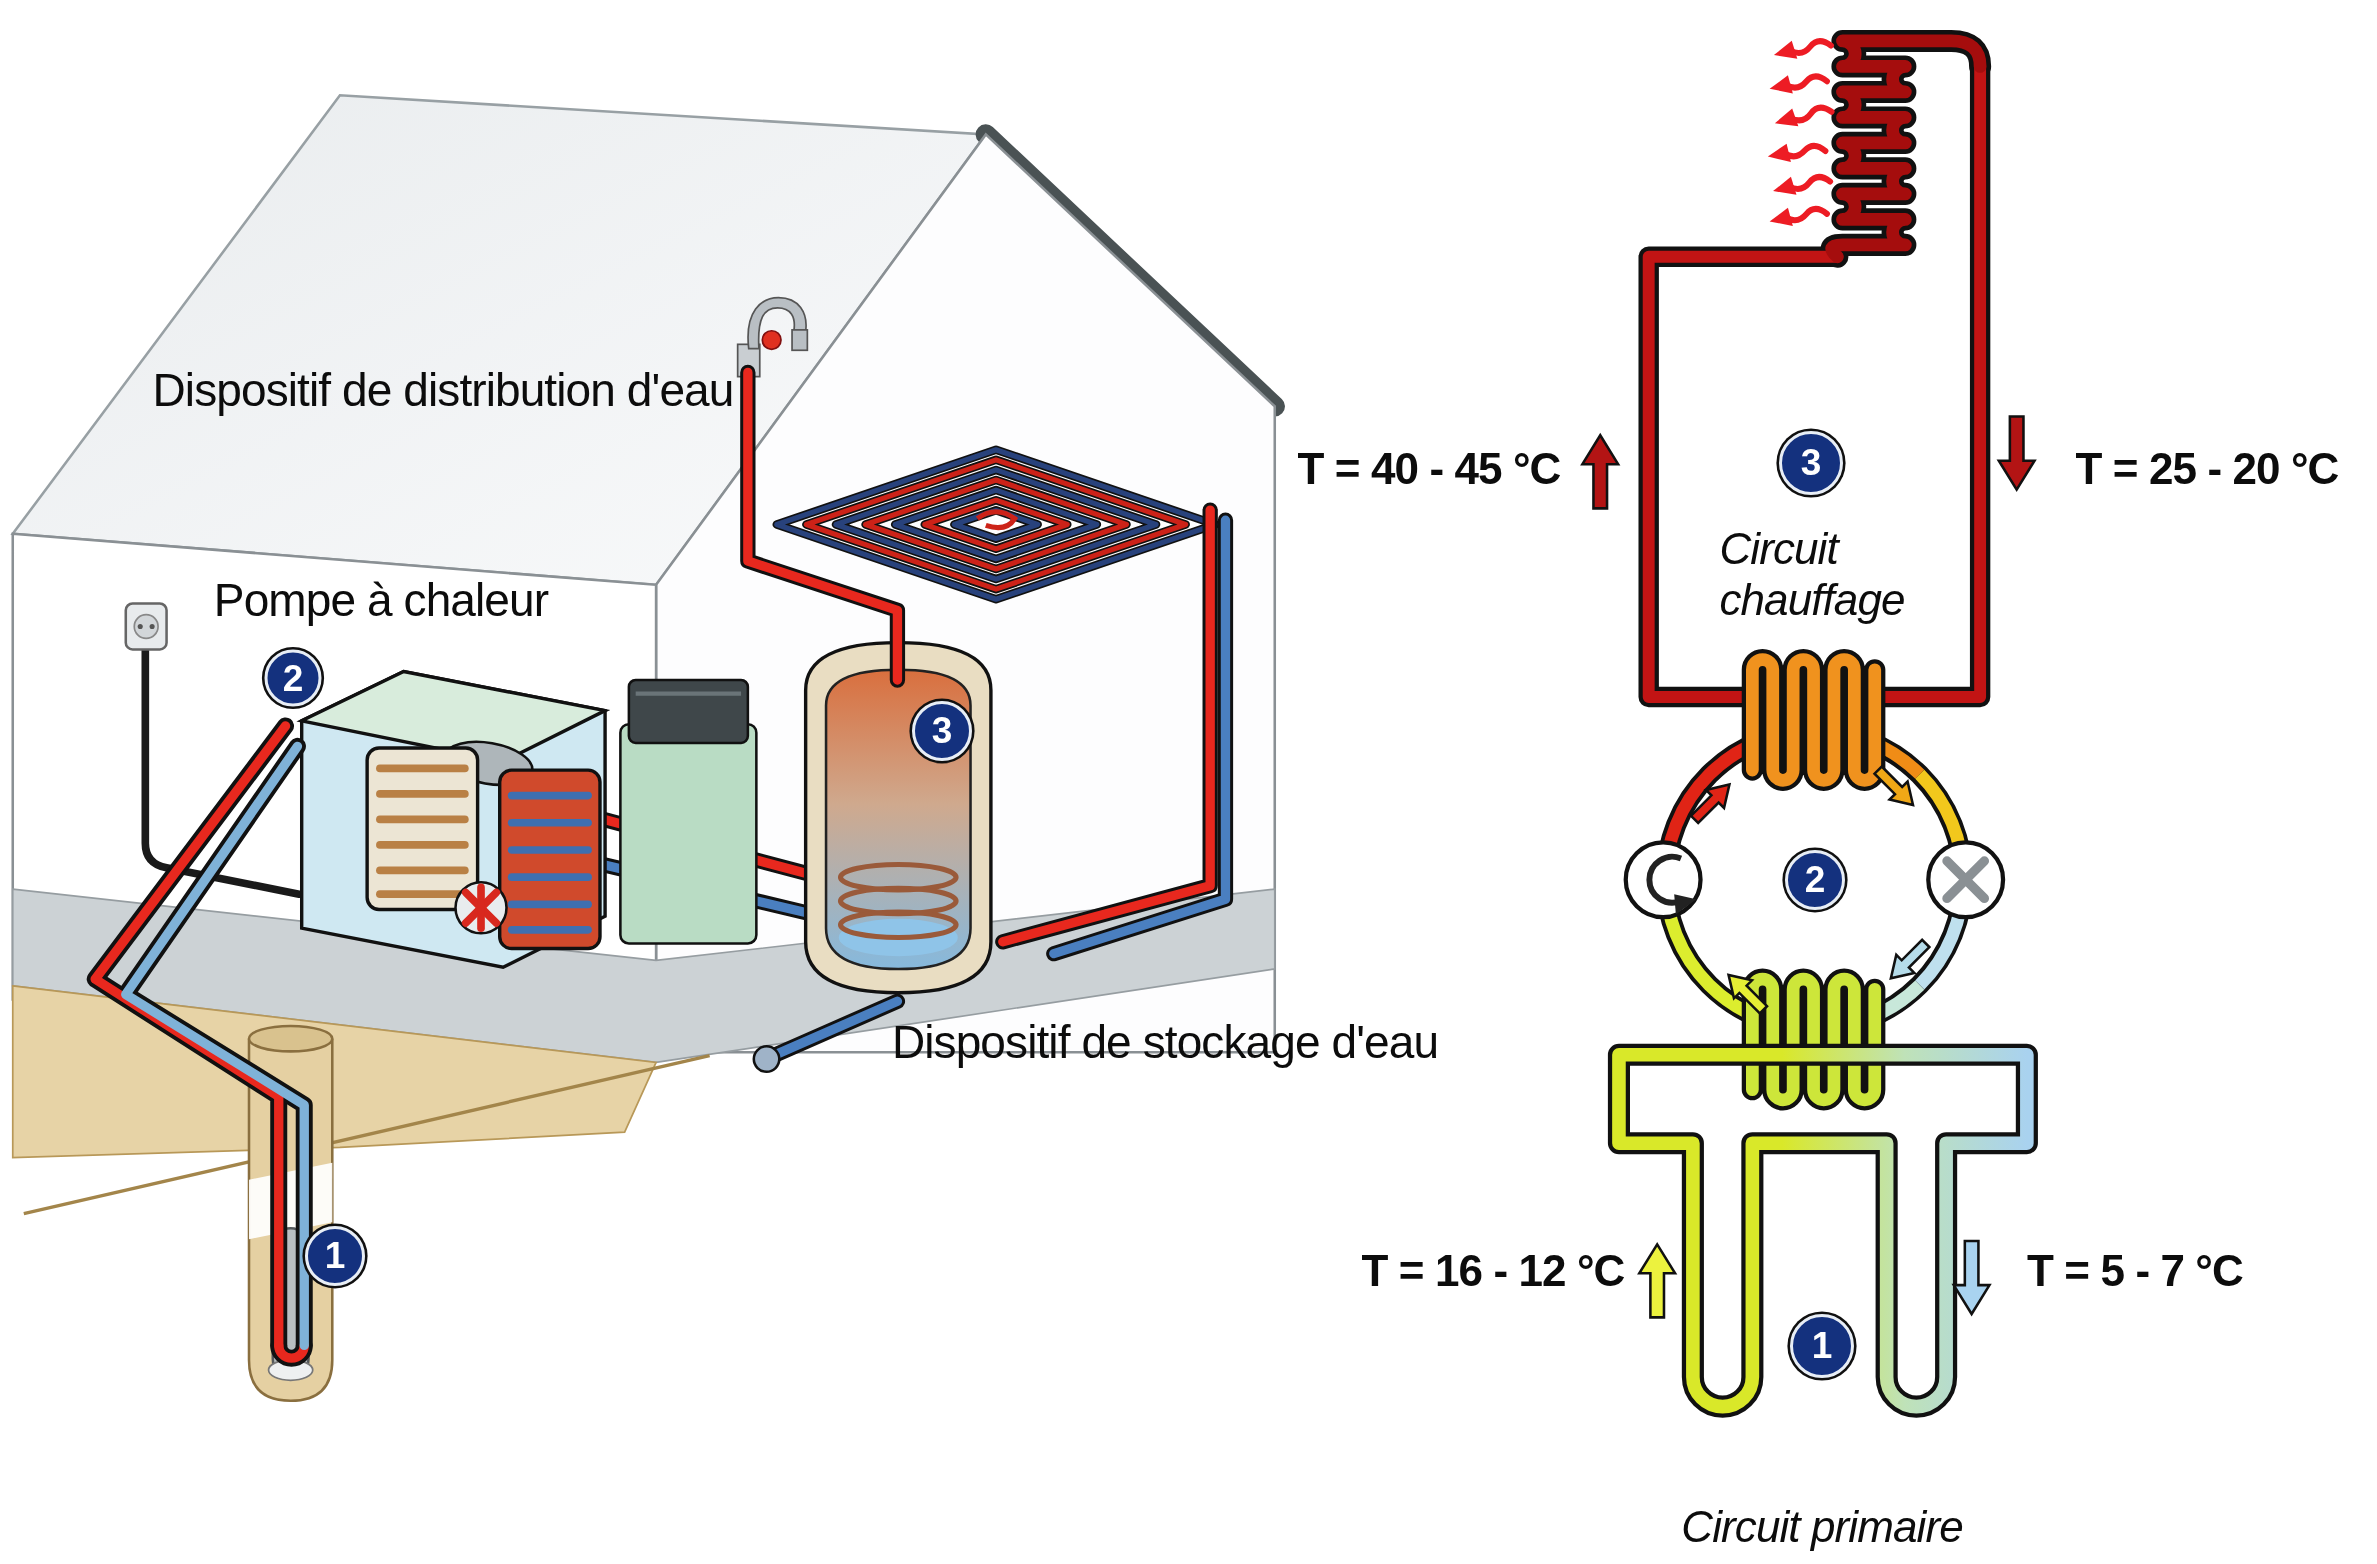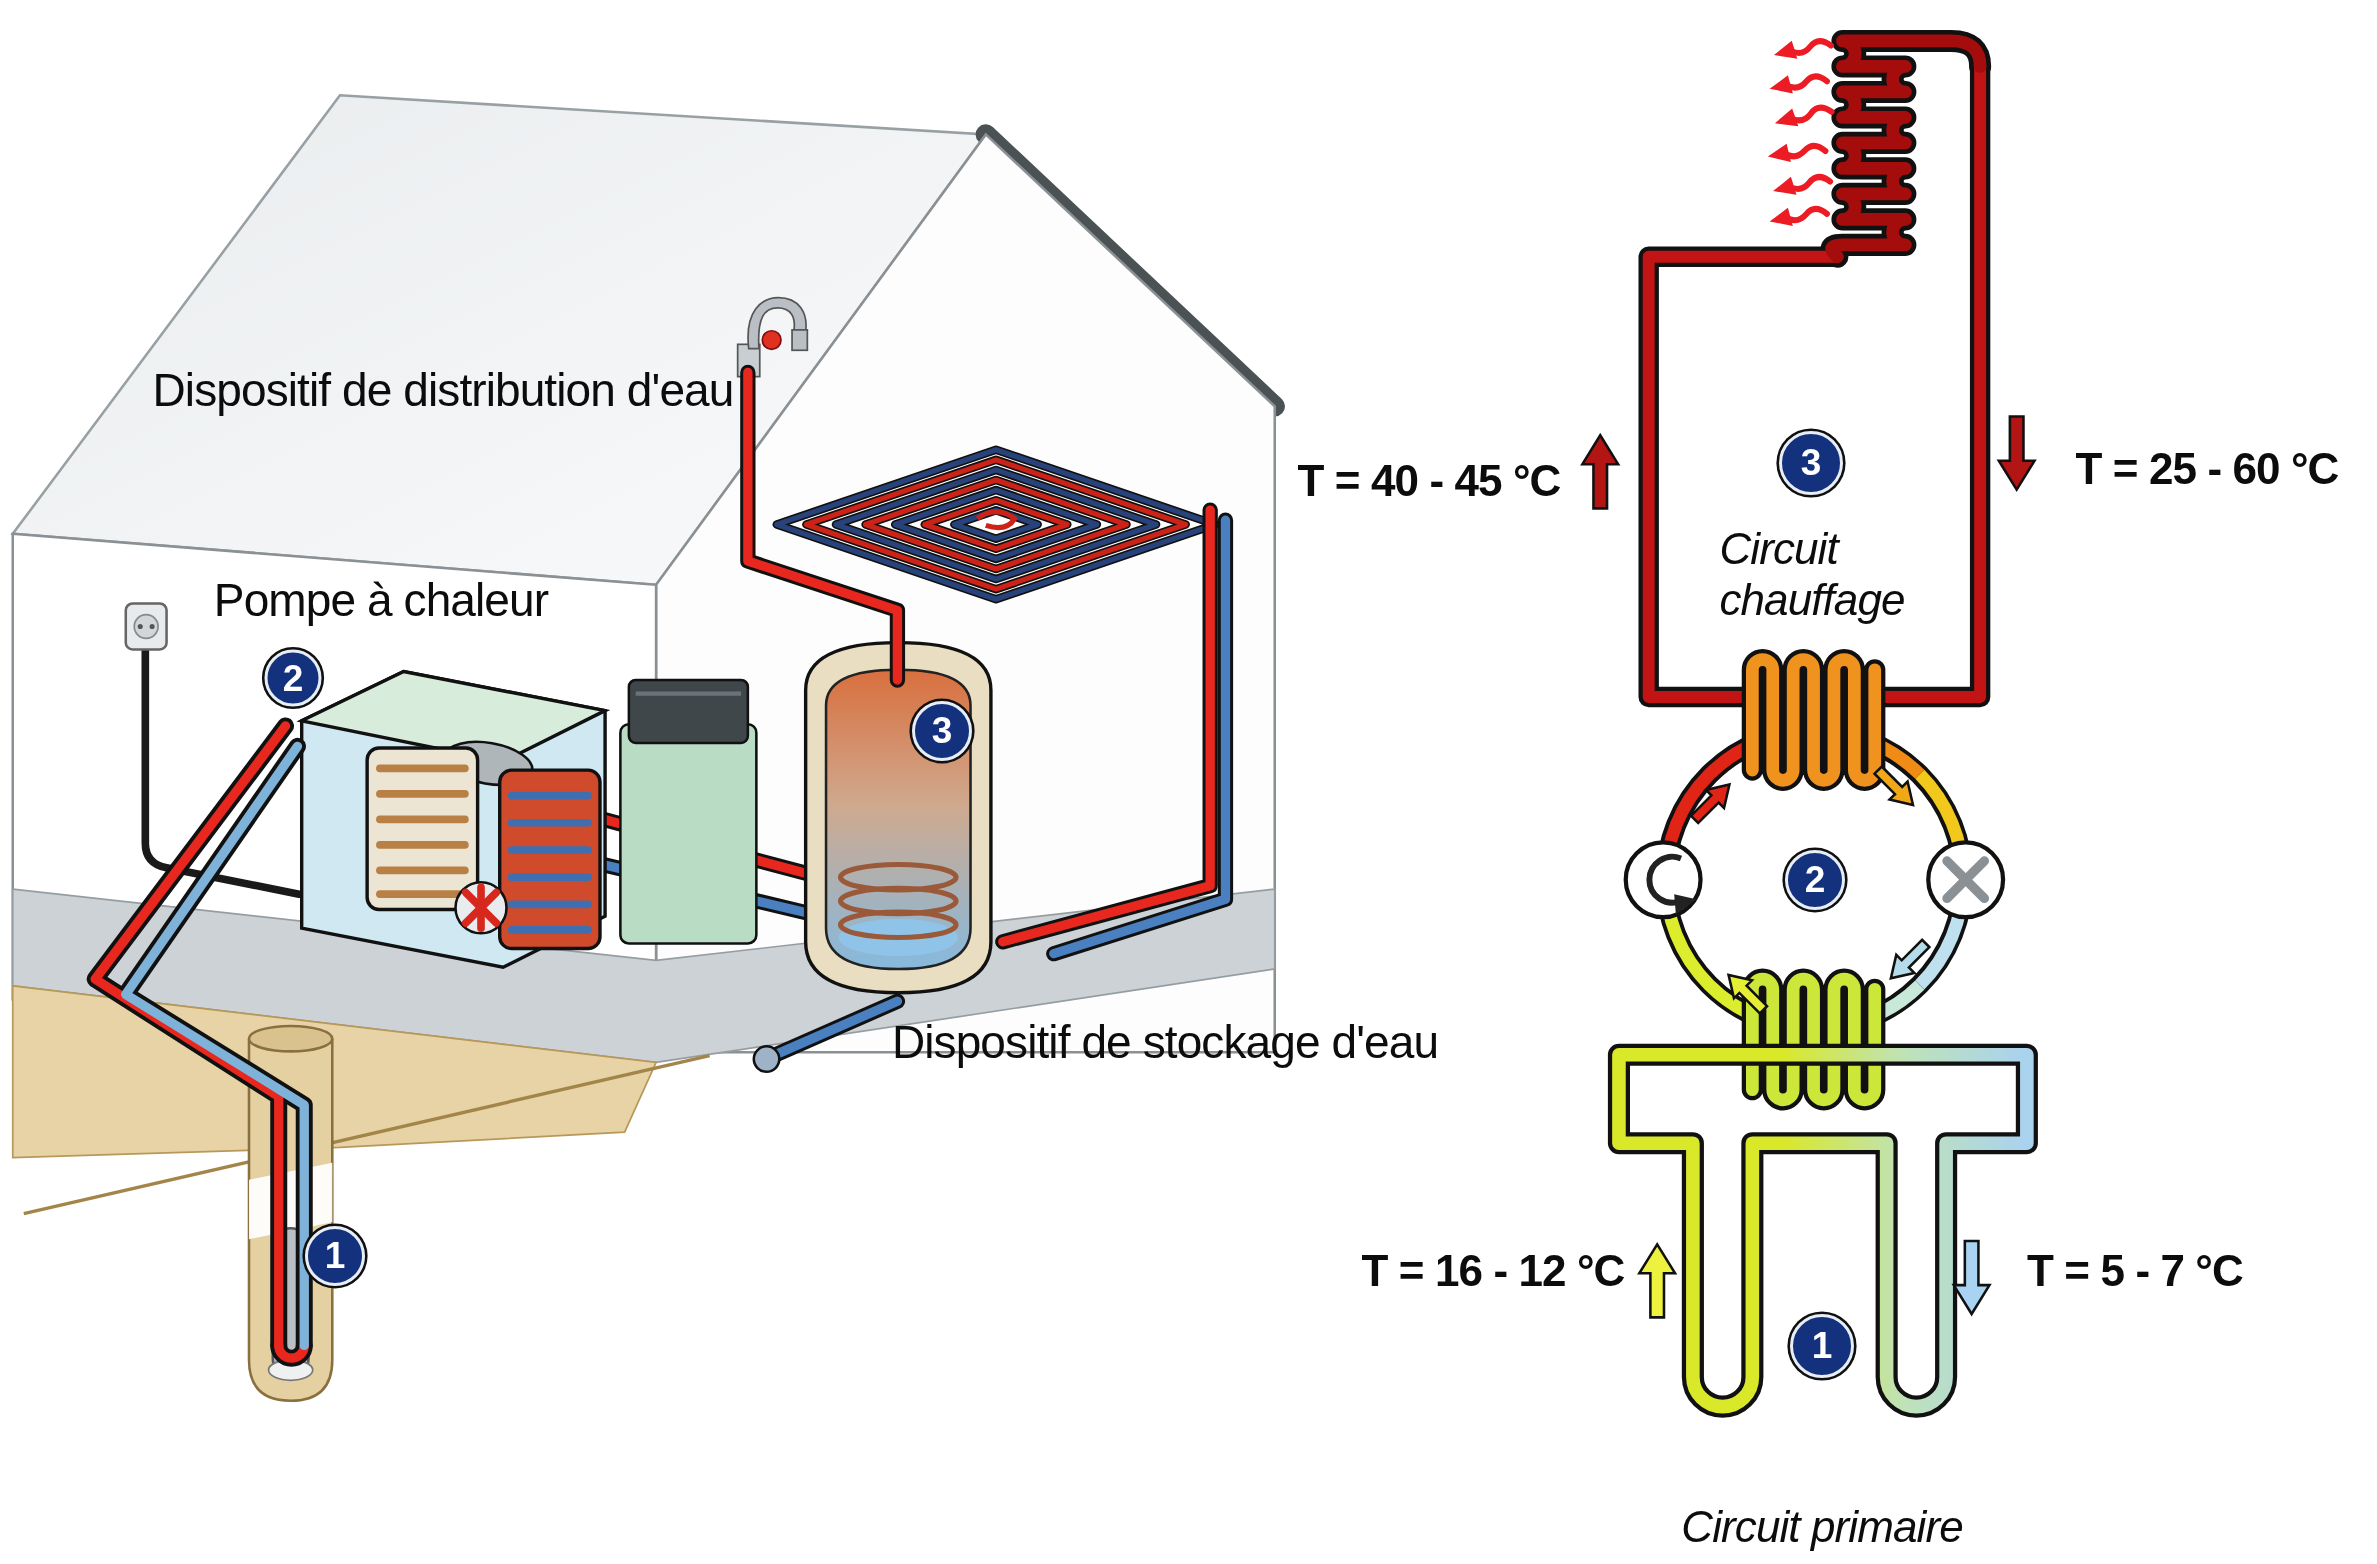--- a/index.html
+++ b/index.html
@@ -230,22 +230,22 @@
     <use href="#bigArrow" transform="translate(2373,490) rotate(180)" fill="#b31414"></use>
     <use href="#bigArrow" transform="translate(1950,1550)" fill="#ecf23e"></use>
     <use href="#bigArrow" transform="translate(2320,1460) rotate(180)" fill="#a9d3f0"></use>
   </g>
 </svg>
 
 <div class="lbl" style="left:443px;top:390px">Dispositif de distribution d'eau</div>
 <div class="lbl" style="left:1165px;top:1042px">Dispositif de stockage d'eau</div>
 <div class="lbl" style="left:381px;top:600px">Pompe à chaleur</div>
 
-<div class="lbl temp" style="left:1429px;top:481px">T = 40 - 45 °C</div>
-<div class="lbl temp" style="left:2207px;top:469px">T = 25 - 60 °C</div>
+<div class="lbl temp" style="left:1429px;top:469px">T = 40 - 45 °C</div>
+<div class="lbl temp" style="left:2207px;top:469px">T = 25 - 20 °C</div>
 <div class="lbl temp" style="left:1493px;top:1271px">T = 16 - 12 °C</div>
 <div class="lbl temp" style="left:2135px;top:1271px">T = 5 - 7 °C</div>
 
 <div class="lbl circ" style="left:1812px;top:574px">
   <span>Circuit</span><br>
   <span>chauffage</span>
 </div>
 <div class="lbl circ" style="left:1822px;top:1526px">Circuit primaire</div>
 
 <div class="badge" style="left:293px;top:678px;width:51px;height:51px">2</div>

